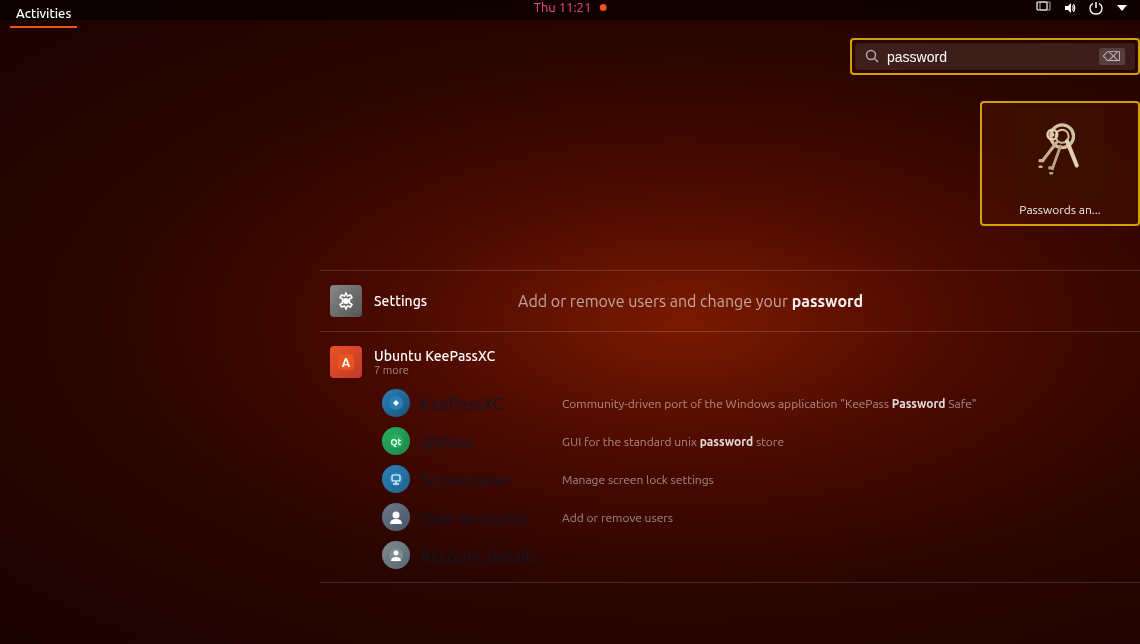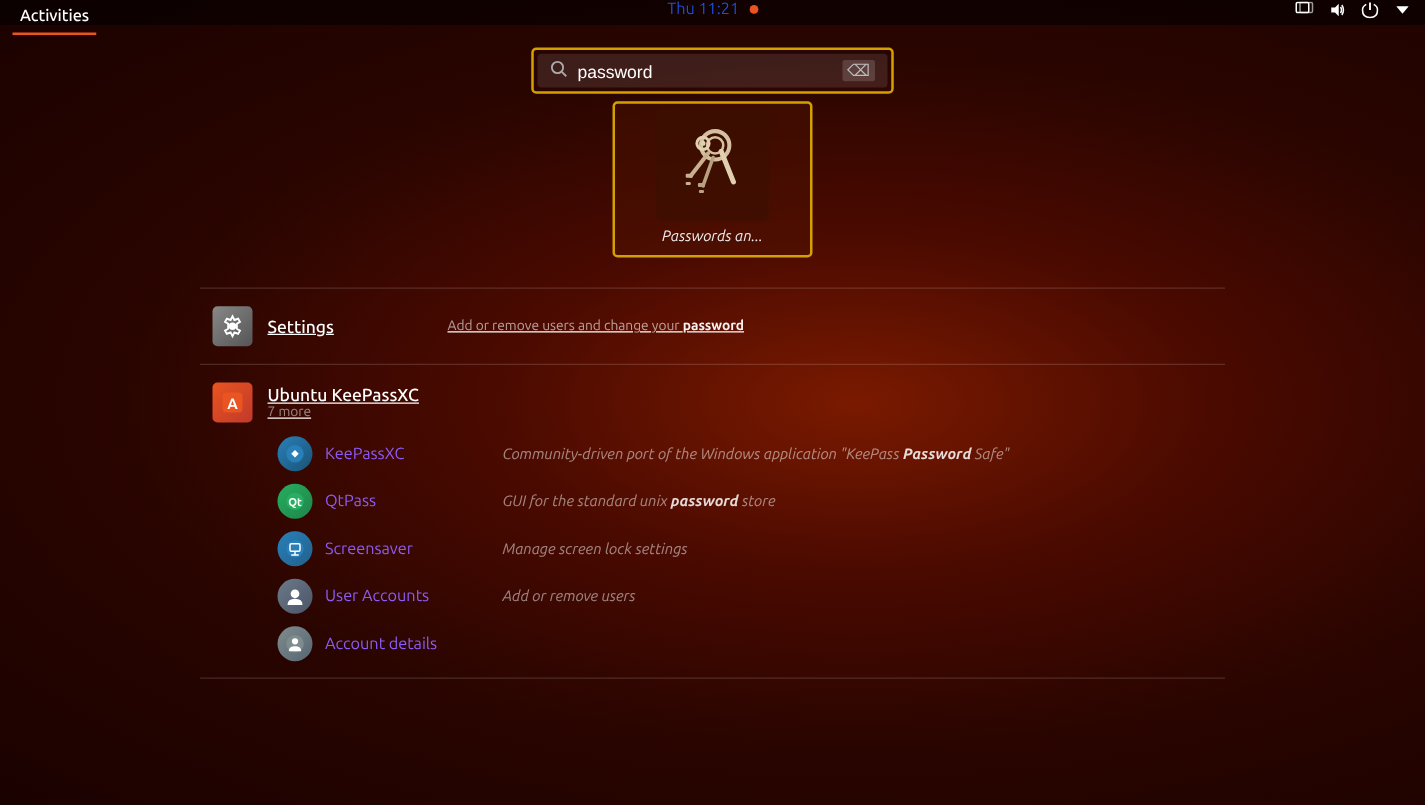--- a/index.html
+++ b/index.html
@@ -38,21 +38,21 @@
       line-height: 26px;
     }
     .topbar-center {
       position: absolute;
       left: 50%;
       transform: translateX(-50%);
       display: flex;
       align-items: center;
       gap: 8px;
       font-size: 13px;
-      color: #1d4ed8;
+      color: #ec4899;
     }
     .dot-indicator {
       width: 7px;
       height: 7px;
       background: #e95420;
       border-radius: 50%;
       display: inline-block;
     }
     .topbar-right {
       display: flex;
@@ -67,22 +67,23 @@
       justify-content: center;
       cursor: pointer;
       font-size: 12px;
       color: #ddd;
     }
 
     
     .main {
       display: flex;
       flex-direction: column;
-      align-items: center;
+      align-items: flex-end;
       padding-top: 18px;
+      gap: 20px;
     }
 
     
     .search-wrapper {
       border: 2px solid #d4a000;
       border-radius: 4px;
       padding: 3px;
       width: 290px;
       background: transparent;
     }
@@ -139,21 +140,20 @@
     }
     .keys-svg {
       width: 65px;
       height: 65px;
     }
     .featured-label {
       font-size: 12px;
       color: #eee;
       text-align: center;
       margin-bottom: 4px;
-      font-style: italic;
     }
 
     
     .results-section {
       width: 820px;
       margin-top: 16px;
     }
 
     .separator {
       height: 1px;
@@ -161,42 +161,41 @@
       margin: 8px 0;
     }
 
     .result-row {
       display: flex;
       align-items: center;
       padding: 6px 10px;
       cursor: pointer;
       border-radius: 4px;
       transition: background 0.15s;
-      text-decoration: underline;
     }
     .result-icon {
       width: 32px;
       height: 32px;
       border-radius: 4px;
       display: flex;
       align-items: center;
       justify-content: center;
       flex-shrink: 0;
       font-size: 18px;
       margin-right: 12px;
     }
     .result-name {
       font-size: 14px;
       color: #fff;
       min-width: 130px;
       margin-right: 14px;
       font-weight: 500;
     }
     .result-desc {
-      font-size: 11px;
+      font-size: 16px;
       color: rgba(255,255,255,0.6);
     }
     .result-desc strong, .result-desc b {
       color: rgba(255,255,255,0.95);
       font-weight: 700;
     }
 
     
     .sub-results {
       padding-left: 54px;
@@ -214,29 +213,28 @@
       border-radius: 50%;
       display: flex;
       align-items: center;
       justify-content: center;
       font-size: 15px;
       margin-right: 10px;
       flex-shrink: 0;
       font-weight: bold;
     }
     .sub-name {
-      font-size: 13px;
-      color: #8b5cf6;
+      font-size: 17px;
+      color: #0f172a;
       min-width: 130px;
       margin-right: 12px;
     }
     .sub-desc {
       font-size: 12px;
       color: rgba(255,255,255,0.5);
-      font-style: italic;
     }
     .sub-desc b {
       color: rgba(255,255,255,0.85);
     }
 
     
     .bg-gear { background: linear-gradient(135deg, #888, #555); }
     .bg-ubuntu { background: linear-gradient(135deg, #e95420, #c0392b); }
     .bg-users { background: linear-gradient(135deg, #6c7a89, #4a5568); }
     .bg-keepass { background: linear-gradient(135deg, #2980b9, #1a5276); }

